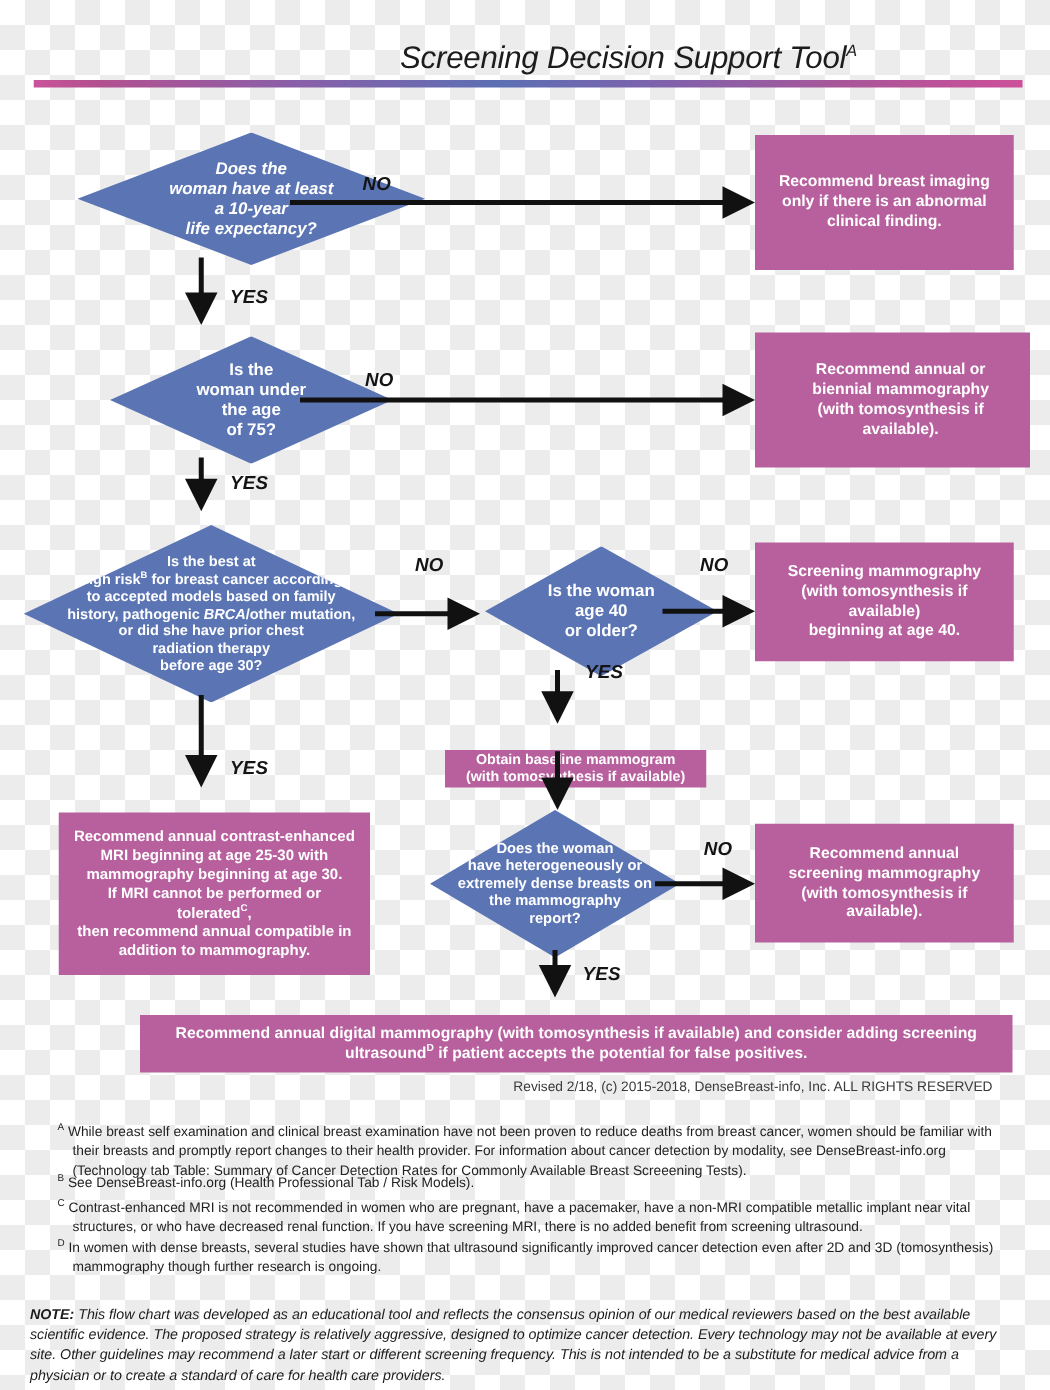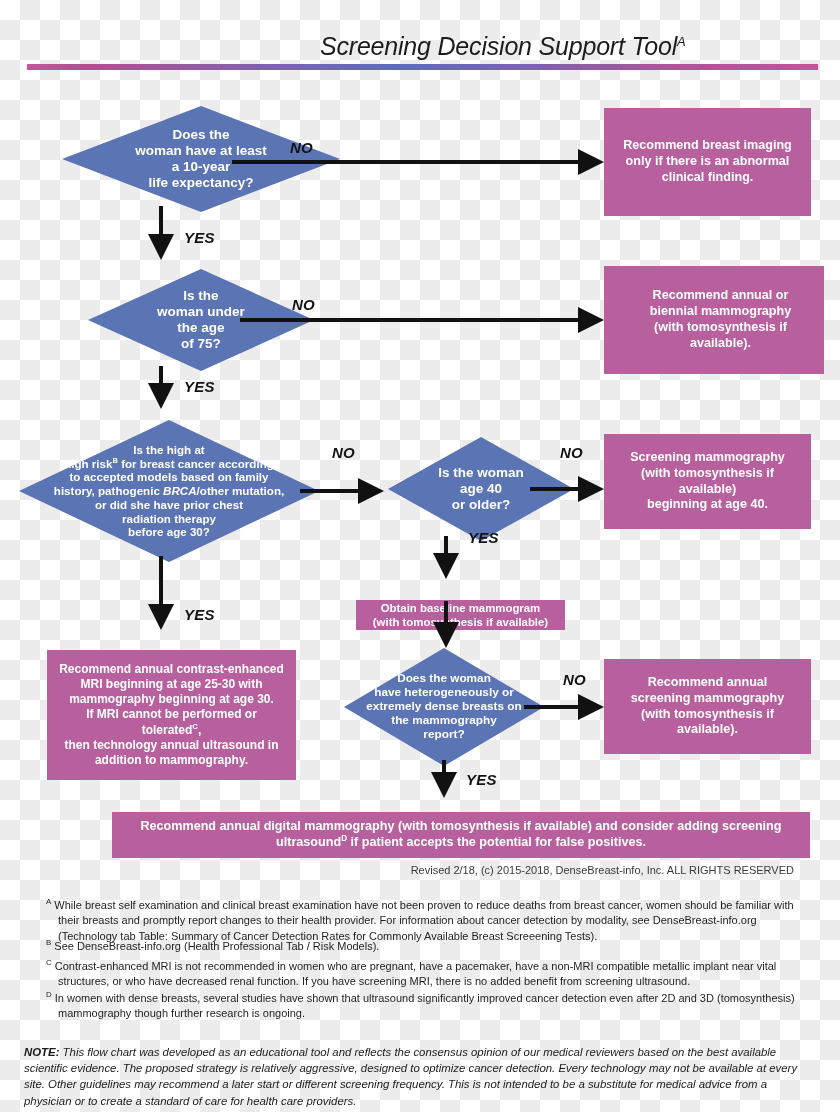--- a/index.html
+++ b/index.html
@@ -166,21 +166,21 @@
   .note b { font-style: italic; font-weight: bold; }
 </style>
 </head>
 <body>
 
 <div id="root">
 
   <div class="title"><span>Screening Decision Support Tool</span><span class="sup">A</span></div>
   <div class="rule"></div>
 
-  <div class="diamond" style="left:62px; top:106px; width:278px; height:106px; font-size:13.5px;">
+  <div class="diamond" style="left:62px; top:106px; width:278px; height:106px; font-size:13.5px;font-style:italic;">
     <div class="inner">Does the<br>woman have at least<br>a 10-year<br>life expectancy?</div>
   </div>
 
   <div class="hline" style="left:232px; top:160px; width:350px;"></div>
   <div class="arrow-right" style="left:578px; top:149px;"></div>
   <div class="edge-label" style="left:290px; top:139px;">NO</div>
 
   <div class="pinkbox" style="left:604px; top:108px; width:207px; height:108px; font-size:12.6px;">
     <div class="inner">Recommend breast imaging<br>only if there is an abnormal<br>clinical finding.</div>
   </div>
@@ -200,21 +200,21 @@
   <div class="pinkbox" style="left:604px; top:266px; width:207px; height:108px; font-size:12.6px;padding-left:13px;">
     <div class="inner">Recommend annual or<br>biennial mammography<br>(with tomosynthesis if available).</div>
   </div>
 
   <div class="vline" style="left:159px; top:366px; height:32px;"></div>
   <div class="arrow-down" style="left:148px; top:383px;"></div>
   <div class="edge-label" style="left:184px; top:378px;">YES</div>
 
   <div class="diamond" style="left:19px; top:420px; width:300px; height:142px; font-size:11.6px;">
     <div class="inner">
-      <span>Is the high at</span><br>
+      <span>Is the best at</span><br>
       <span>high risk</span><sup class="ref">B</sup><span> for breast cancer according</span><br>
       <span>to accepted models based on family</span><br>
       <span>history, pathogenic </span><span class="ital">BRCA</span><span>/other mutation,</span><br>
       <span>or did she have prior chest</span><br>
       <span>radiation therapy</span><br>
       <span>before age 30?</span>
     </div>
   </div>
 
   <div class="hline" style="left:300px; top:489px; width:62px;"></div>
@@ -247,21 +247,21 @@
   <div class="vline" style="left:159px; top:556px; height:52px;"></div>
   <div class="arrow-down" style="left:148px; top:604px;"></div>
   <div class="edge-label" style="left:184px; top:606px;">YES</div>
 
   <div class="pinkbox" style="left:47px; top:650px; width:249px; height:130px; font-size:12px;">
     <div class="inner">
       <span>Recommend annual contrast-enhanced</span><br>
       <span>MRI beginning at age 25-30 with</span><br>
       <span>mammography beginning at age 30.</span><br>
       <span>If MRI cannot be performed or tolerated</span><sup class="ref">C</sup><span>,</span><br>
-      <span>then technology annual ultrasound in</span><br>
+      <span>then recommend annual compatible in</span><br>
       <span>addition to mammography.</span>
     </div>
   </div>
 
   <div class="diamond" style="left:344px; top:648px; width:200px; height:118px; font-size:11.8px;">
     <div class="inner">Does the woman<br>have heterogeneously or<br>extremely dense breasts on<br>the mammography<br>report?</div>
   </div>
 
   <div class="hline" style="left:524px; top:705px; width:62px;"></div>
   <div class="arrow-right" style="left:578px; top:694px;"></div>

